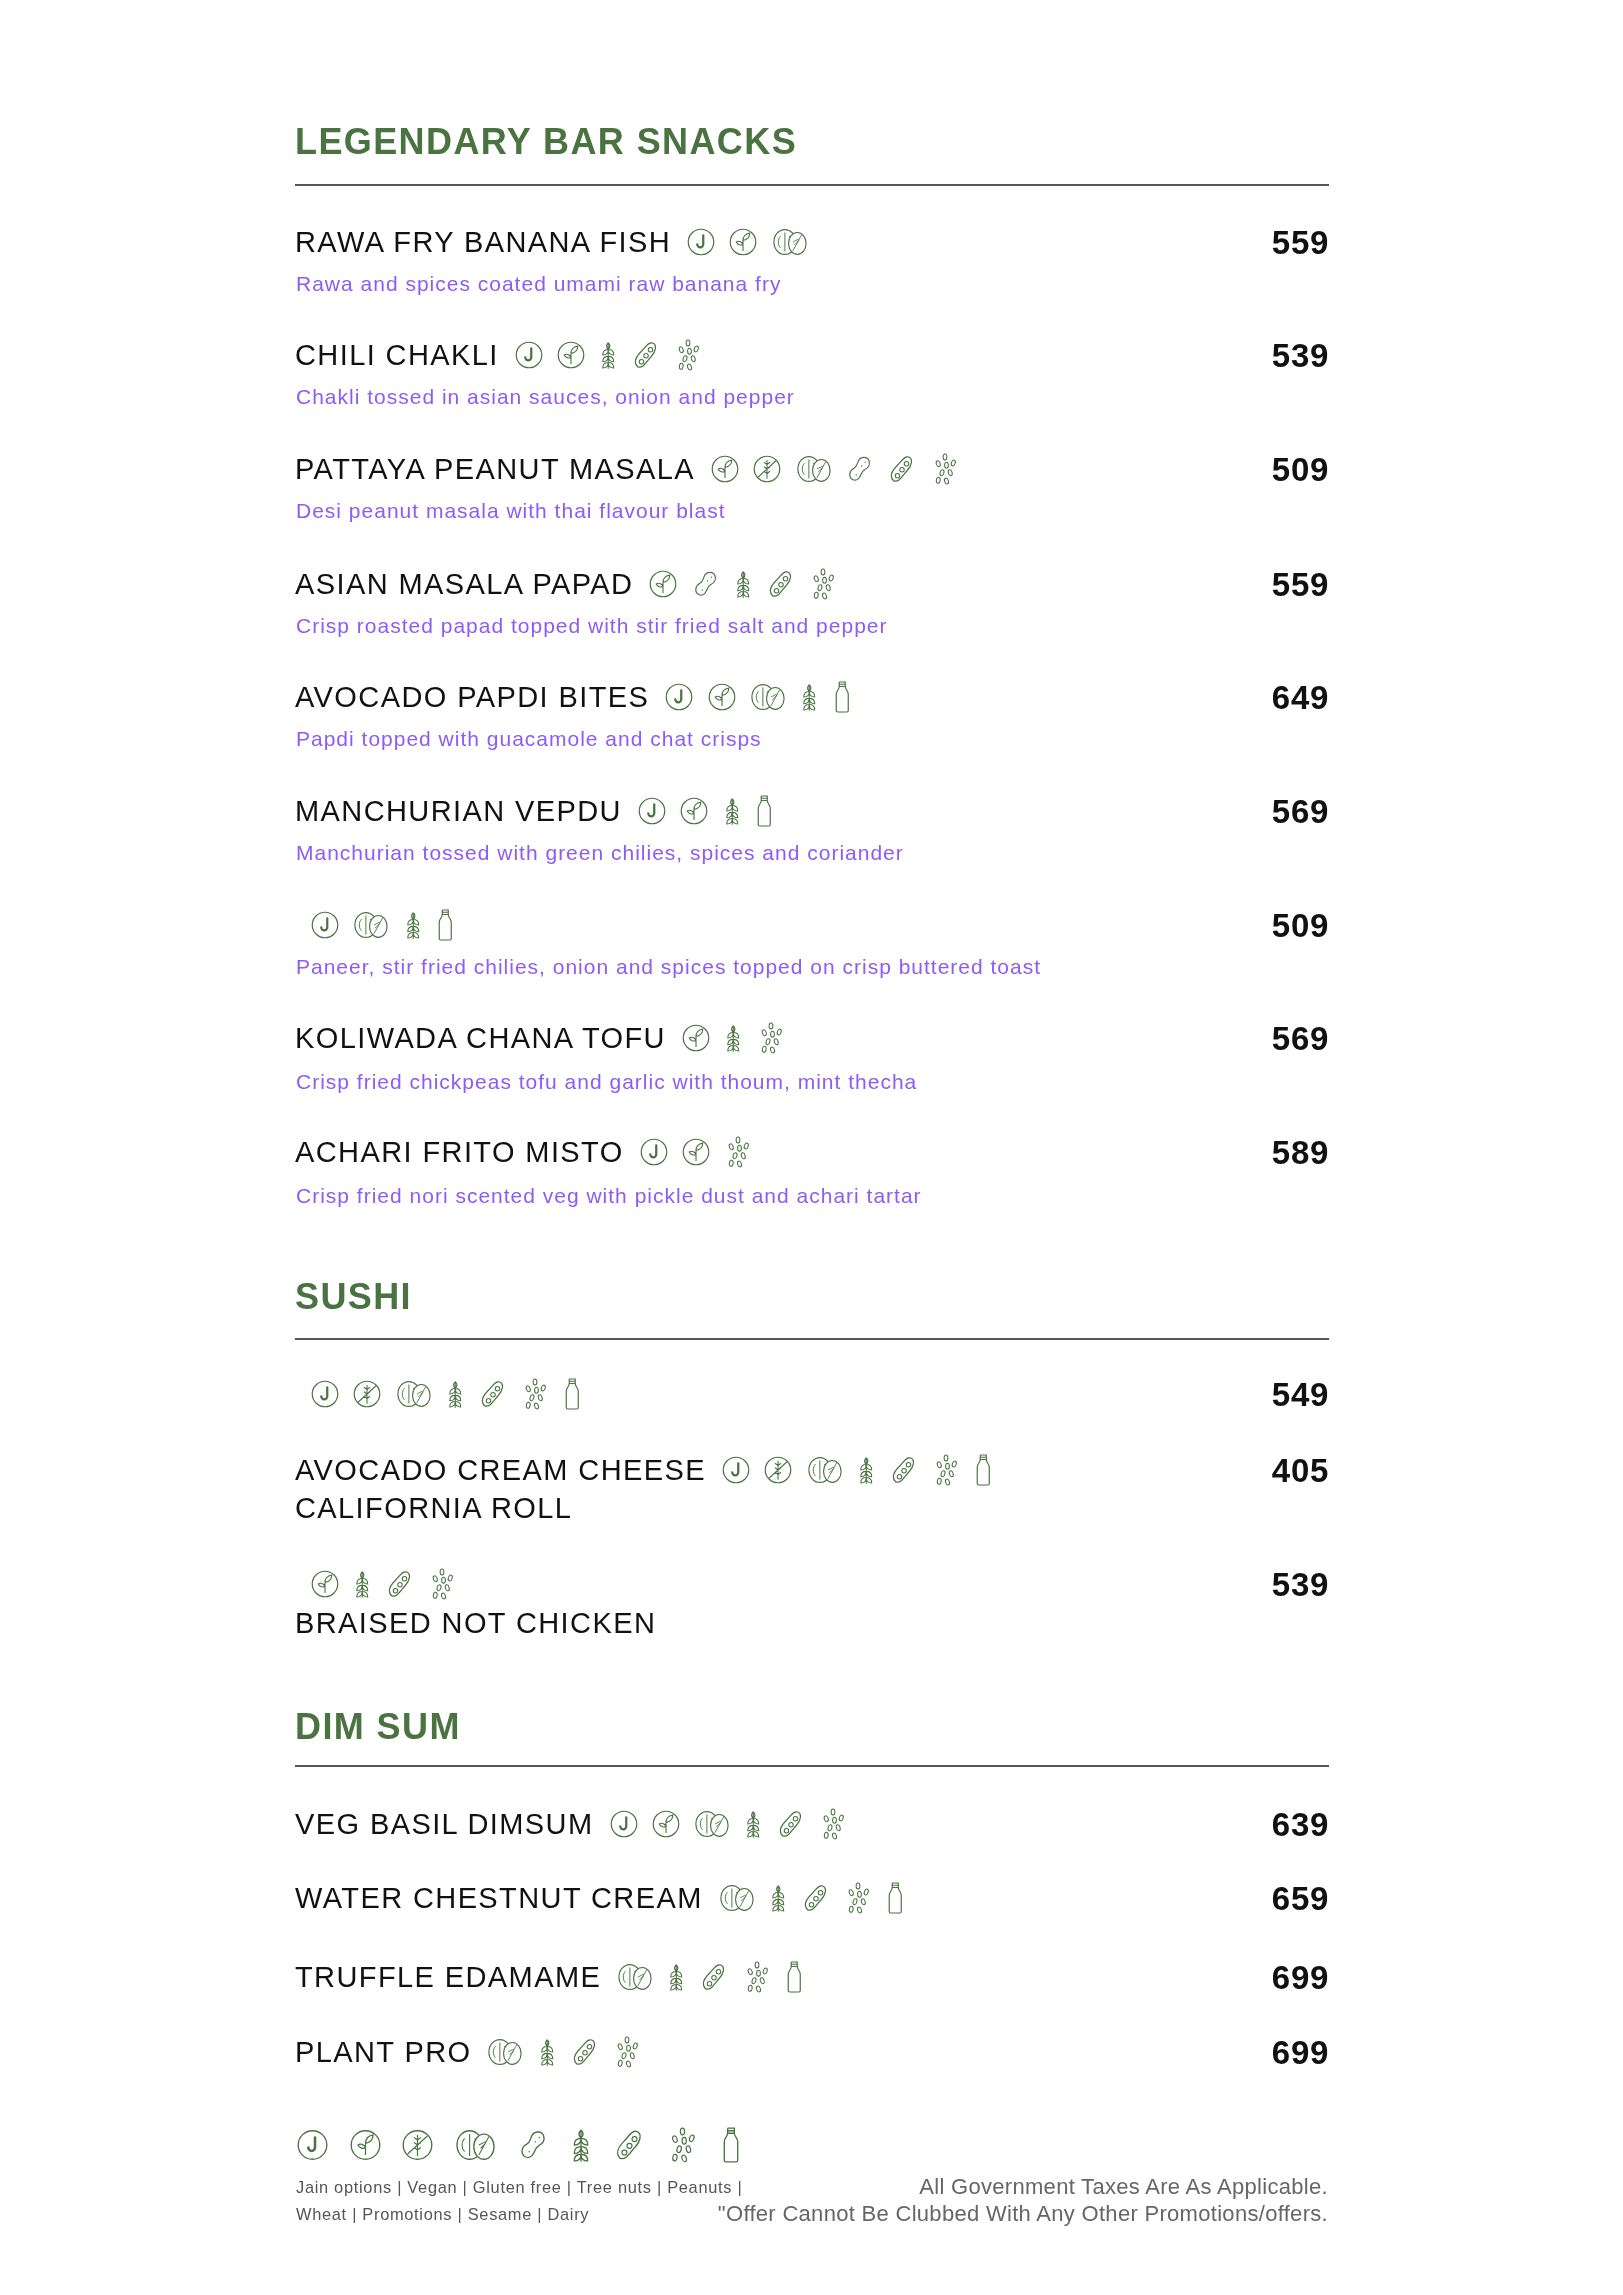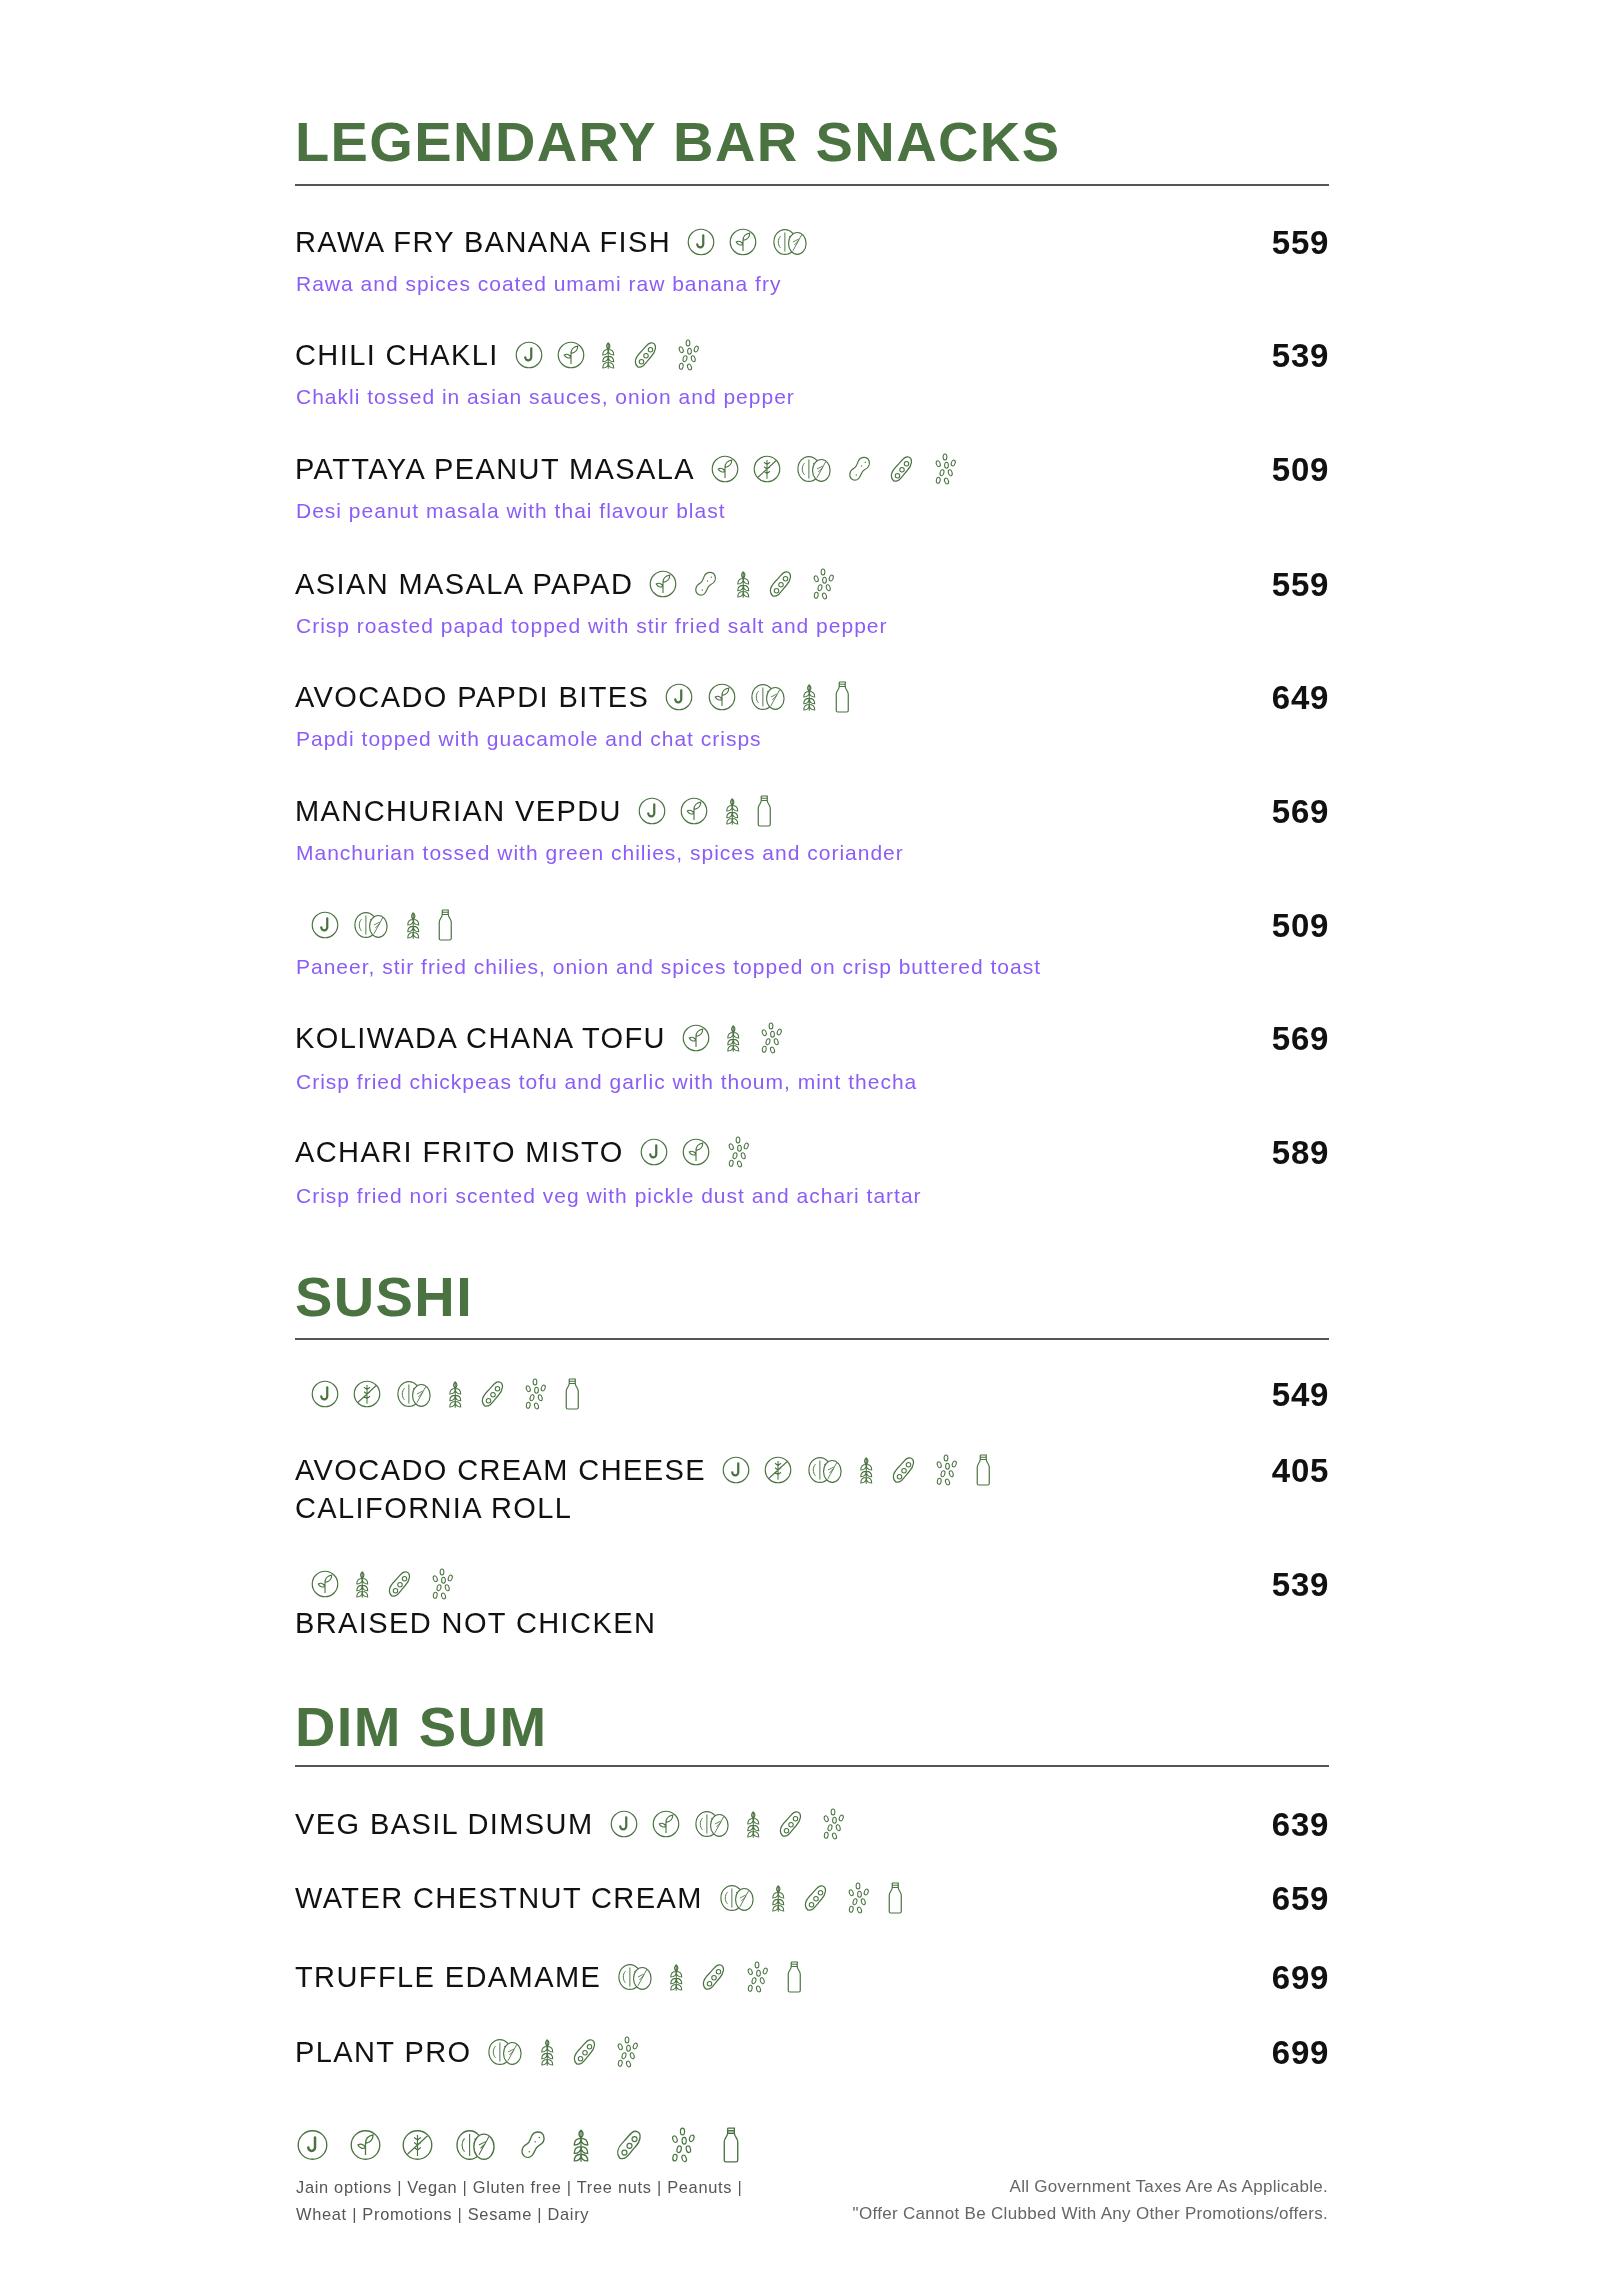--- a/index.html
+++ b/index.html
@@ -1,31 +1,31 @@
 <!DOCTYPE html>
 <html style="font-size:11px"><head>
 <meta charset="utf-8">
 <style>
   html, body { margin:0; padding:0; background:#ffffff; }
   body { width:1623px; height:2295px; position:relative; overflow:hidden; font-family:"Liberation Sans", sans-serif; }
   .abs { position:absolute; }
-  .section-title { left:295px; color:#4a7341; font-weight:bold; font-size:56px; letter-spacing:1.4px; line-height:1; transform:translateY(-50%); white-space:nowrap; }
+  .section-title { left:295px; color:#4a7341; font-weight:bold; font-size:36px; letter-spacing:1.4px; line-height:1; transform:translateY(-50%); white-space:nowrap; }
   .rule { left:295px; width:1034px; height:2px; background:#555555; }
   .item-row { left:295px; width:1034px; display:flex; align-items:center; transform:translateY(-50%); }
   .item-name { font-size:29px; color:#111111; letter-spacing:1.4px; white-space:nowrap; font-weight:normal; }
   .item-name-line2 { left:295px; font-size:29px; color:#111111; letter-spacing:1.4px; white-space:nowrap; transform:translateY(-50%); }
   .icons { display:flex; align-items:center; margin-left:15px; gap:12.3px; }
   .icon { width:30px; height:33px; display:inline-block; }
   .icon svg { width:100%; height:100%; display:block; }
   .price { position:absolute; right:0; font-size:33px; font-weight:bold; color:#111111; letter-spacing:0.7px; }
   .desc { left:296px; font-size:21px; color:#8b5cf6; letter-spacing:1px; white-space:nowrap; transform:translateY(-50%); }
   .legend { left:295px; display:flex; gap:17.7px; transform:translateY(-50%); }
   .legend .icon { width:35px; height:37px; }
   .legend-text { left:296px; font-size:16.4px; color:#555555; letter-spacing:0.7px; white-space:nowrap; transform:translateY(-50%); }
-  .footer-note { right:295px; font-size:17px; color:#666666; letter-spacing:0.3px; white-space:nowrap; transform:translateY(-50%); text-align:right; }
+  .footer-note { right:295px; font-size:22px; color:#666666; letter-spacing:0.3px; white-space:nowrap; transform:translateY(-50%); text-align:right; }
 </style>
 </head>
 <body>
 
 <div class="abs section-title" style="top:142px">LEGENDARY BAR SNACKS</div>
 <div class="abs rule" style="top:184px"></div>
 
 <div class="abs item-row" style="top:242px">
   <span class="item-name">RAWA FRY BANANA FISH</span>
   <span class="icons">

